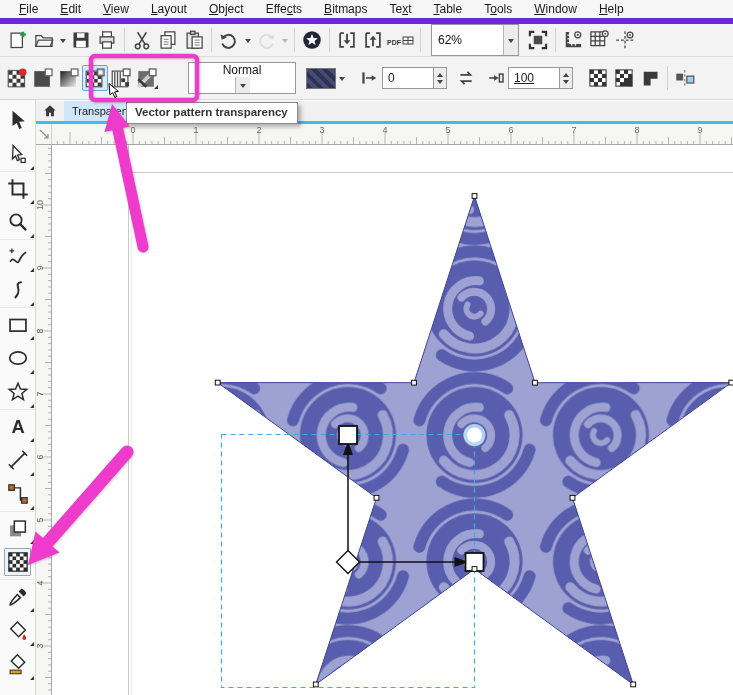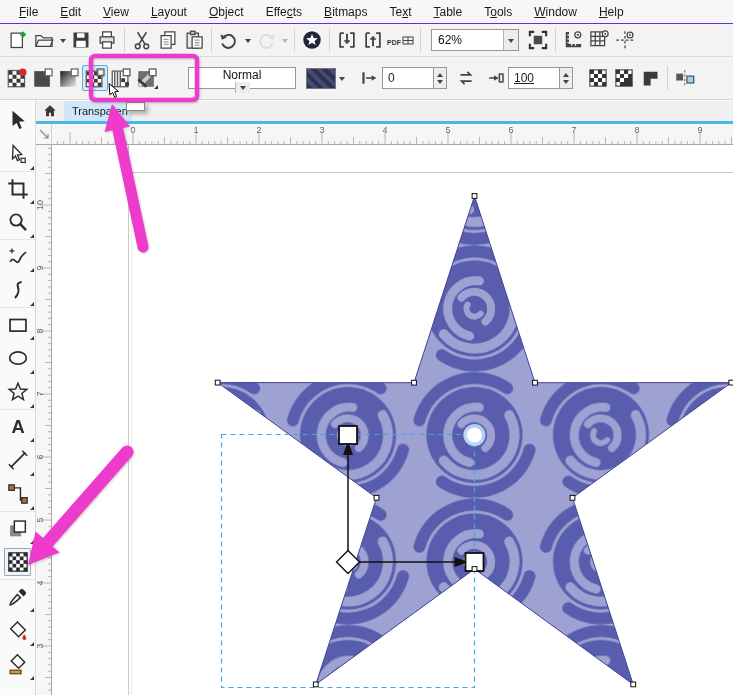--- a/index.html
+++ b/index.html
@@ -1,32 +1,32 @@
 <!DOCTYPE html>
 <html><head>
 <meta charset="utf-8">
 <style>
   *{box-sizing:border-box;margin:0;padding:0}
   html,body{width:733px;height:695px;overflow:hidden}
   body{position:relative;font-family:"Liberation Sans",sans-serif;background:#fff;color:#222}
   
-  .menubar{position:absolute;left:0;top:0;right:0;height:24px;background:#f7f7f7;border-bottom:1px solid #6d28d9;display:flex;align-items:center;padding-left:8px;font-size:12px}
+  .menubar{position:absolute;left:0;top:0;right:0;height:24px;background:#f7f7f7;border-bottom:6px solid #6d28d9;display:flex;align-items:center;padding-left:8px;font-size:12px}
   .menu-item{padding:4px 11px;color:#1a1a1a;cursor:default}
   .menu-item u{text-decoration:underline}
   .toolbar{position:absolute;left:0;top:24px;right:0;height:33px;background:#f3f3f3;border-bottom:1px solid #dddddd;display:flex;align-items:center;padding:0 5px}
   .propbar{position:absolute;left:0;top:57px;right:0;height:43px;background:#f3f3f3;border-bottom:1px solid #d6d6d6;display:flex;align-items:center;padding:0 4px}
   .tbtn{width:26px;height:26px;display:flex;align-items:center;justify-content:center;position:relative;border:1px solid transparent;border-radius:2px;flex:none}
   .tbtn.disabled{opacity:.35}
   .tbtn.sel{background:#d9ecfa;border:1px solid #62a8d6}
   .sep{width:1px;height:24px;background:#d2d2d2;margin:0 4px;flex:none}
   .dda{width:11px;height:26px;display:flex;align-items:center;justify-content:center;flex:none}
   .dda::after{content:"";width:0;height:0;border:3.5px solid transparent;border-top:4.5px solid #444;margin-top:4px}
   .dda.dim::after{border-top-color:#b5b5b5}
   .fly{position:absolute;right:1px;bottom:1px;width:0;height:0;border-left:4px solid transparent;border-bottom:4px solid #333}
-  .combo{display:flex;height:22px;border:1px solid #979797;background:#fff;align-items:center;flex:none}
+  .combo{display:flex;height:32px;border:1px solid #979797;background:#fff;align-items:center;flex:none}
   .combo .val{font-size:12px;padding:0 6px;color:#111;flex:1;text-align:left}
   .combo .dd{width:15px;height:100%;background:#ececec;border-left:1px solid #b5b5b5;display:flex;align-items:center;justify-content:center}
   .combo .dd::after{content:"";width:0;height:0;border:3.5px solid transparent;border-top:4.5px solid #444;margin-top:4px}
   .numfield{height:22px;width:52px;border:1px solid #979797;background:#fff;font-size:12px;padding:0 5px;display:flex;align-items:center}
   .spin{width:13px;height:22px;border:1px solid #979797;border-left:none;background:#ededed;display:flex;flex-direction:column;align-items:center;justify-content:center}
   .spin i{display:block;width:0;height:0;border:3px solid transparent}
   .spin .up{border-bottom:4px solid #444;margin-bottom:3px}
   .spin .dn{border-top:4px solid #444}
   .pd} {}
   .pdf-txt{font-size:7px;font-weight:bold;color:#333;line-height:7px;text-align:center}
@@ -746,20 +746,21 @@
       <rect x="570.1" y="495.4" width="4.8" height="4.8" fill="#fff" stroke="#111" stroke-width="1"></rect>
       <rect x="630.8" y="682.0" width="4.8" height="4.8" fill="#fff" stroke="#111" stroke-width="1"></rect>
       <rect x="472.1" y="566.6" width="4.8" height="4.8" fill="#fff" stroke="#111" stroke-width="1"></rect>
       <rect x="313.4" y="682.0" width="4.8" height="4.8" fill="#fff" stroke="#111" stroke-width="1"></rect>
       <rect x="374.1" y="495.4" width="4.8" height="4.8" fill="#fff" stroke="#111" stroke-width="1"></rect>
       <rect x="215.3" y="380.2" width="4.8" height="4.8" fill="#fff" stroke="#111" stroke-width="1"></rect>
       <rect x="411.6" y="380.3" width="4.8" height="4.8" fill="#fff" stroke="#111" stroke-width="1"></rect>
   </svg></div>
 
 <div class="tooltip">
+  <div class="tt-title">Vector pattern transparency</div>
 </div>
 
 <svg class="overlay" id="overlay-svg" viewBox="0 0 733 695">
     <rect x="91" y="56" width="106" height="44" rx="4" fill="none" stroke="#ee3bcb" stroke-width="4.5"></rect>
     <path d="M143 247 L117.5 128" stroke="#ee3bcb" stroke-width="11" stroke-linecap="round" fill="none"></path>
     <polygon points="112,104 130,126.5 104.5,132" fill="#ee3bcb"></polygon>
     <path d="M127 452 L48 542" stroke="#ee3bcb" stroke-width="13" stroke-linecap="round" fill="none"></path>
     <polygon points="28,565 59.5,552.5 35.5,531.5" fill="#ee3bcb"></polygon>
   </svg>
 

